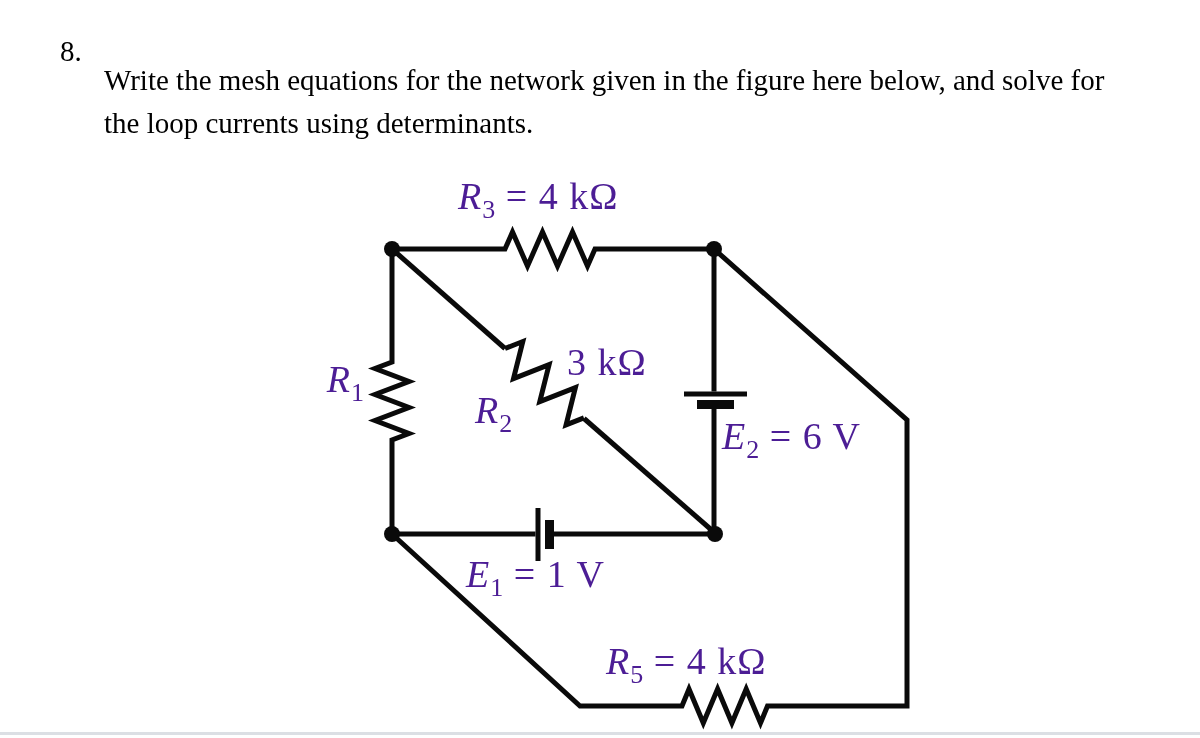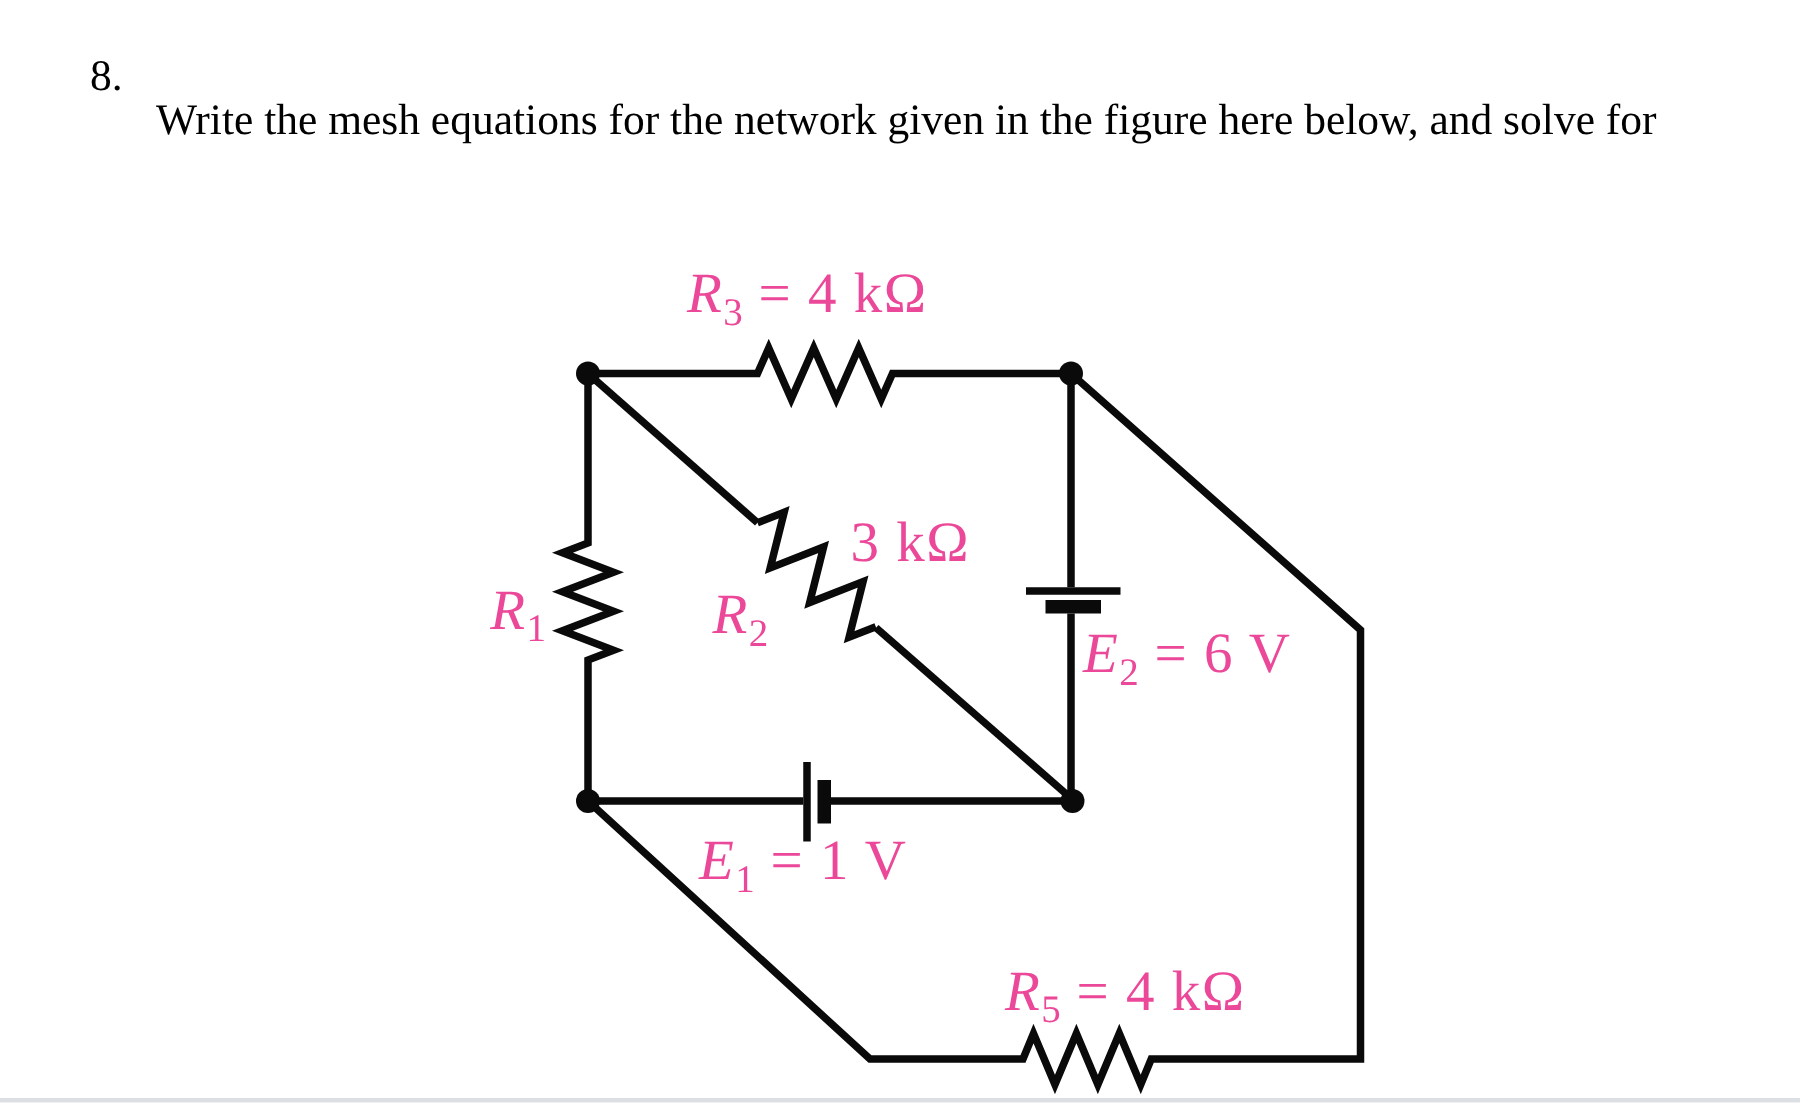--- a/index.html
+++ b/index.html
@@ -7,36 +7,37 @@
         font-family:"Liberation Serif",serif;color:#000;}
   .question{position:absolute;left:0;top:0;width:1200px;}
   .qnum{position:absolute;left:60px;top:30px;font-size:29px;line-height:43px;}
   .qtext{position:absolute;left:104px;top:30px;margin-top:29px;}
   .qline{font-size:29px;line-height:43px;white-space:nowrap;}
   svg.circuit{position:absolute;left:0;top:0;}
   .wire{stroke:#0a0a0a;stroke-width:5;fill:none;stroke-linejoin:miter;}
   .plate-thin{stroke:#0a0a0a;stroke-width:5;fill:none;}
   .plate-thick{stroke:#0a0a0a;stroke-width:9;fill:none;}
   .node{fill:#0a0a0a;}
-  .clabel{position:absolute;font-size:38px;line-height:42px;color:#ec4899;
+  .clabel{position:absolute;font-size:38px;line-height:42px;color:#4c1d95;
           font-family:"Liberation Serif",serif;white-space:nowrap;letter-spacing:1px;}
   .clabel i{font-style:italic;}
   .clabel sub{font-size:26px;font-style:normal;line-height:0;letter-spacing:0;}
-  .r1block{text-align:right;margin-top:28px;}
+  .r1block{text-align:right;}
   .page-edge{position:absolute;left:0;top:732px;width:1200px;height:3px;background:#dcdfe4;}
 </style>
 </head>
 <body>
 
 <div class="page">
 
   <div class="question">
     <span class="qnum">8.</span>
     <div class="qtext">
       <div class="qline">Write the mesh equations for the network given in the figure here below, and solve for</div>
+      <div class="qline">the loop currents using determinants.</div>
     </div>
   </div>
 
   <svg class="circuit" width="1200" height="738" viewBox="0 0 1200 738">
 
     <path class="wire" d="M392,249 H505 l7.5,-17 l15,34 l15,-34 l15,34 l15,-34 l15,34 l7.5,-17 H714"></path>
 
     <path class="wire" d="M392,249 V362 l-17,6.5 l34,13 l-34,13 l34,13 l-34,13 l34,13 l-17,6.5 V534"></path>
 
     <path class="wire" d="M392,249 L505,348.5"></path>
@@ -76,18 +77,18 @@
   <div class="clabel" style="left:567px;top:341px;">3 kΩ</div>
 
   <div class="clabel" style="left:722px;top:415px;">
     <i>E</i><sub>2</sub><span> = 6 V</span>
   </div>
 
   <div class="clabel" style="left:466px;top:553px;">
     <i>E</i><sub>1</sub><span> = 1 V</span>
   </div>
 
-  <div class="clabel" style="left:670px;top:640px;">
+  <div class="clabel" style="left:606px;top:640px;">
     <i>R</i><sub>5</sub><span> = 4 kΩ</span>
   </div>
 
   <div class="page-edge"></div>
 </div>
 
 </body></html>

